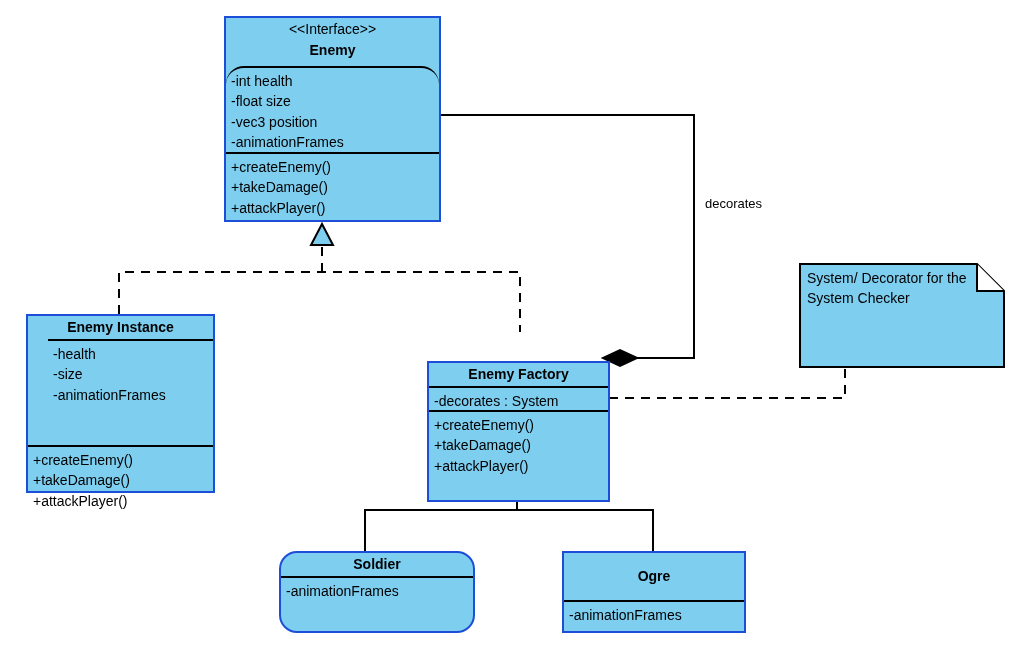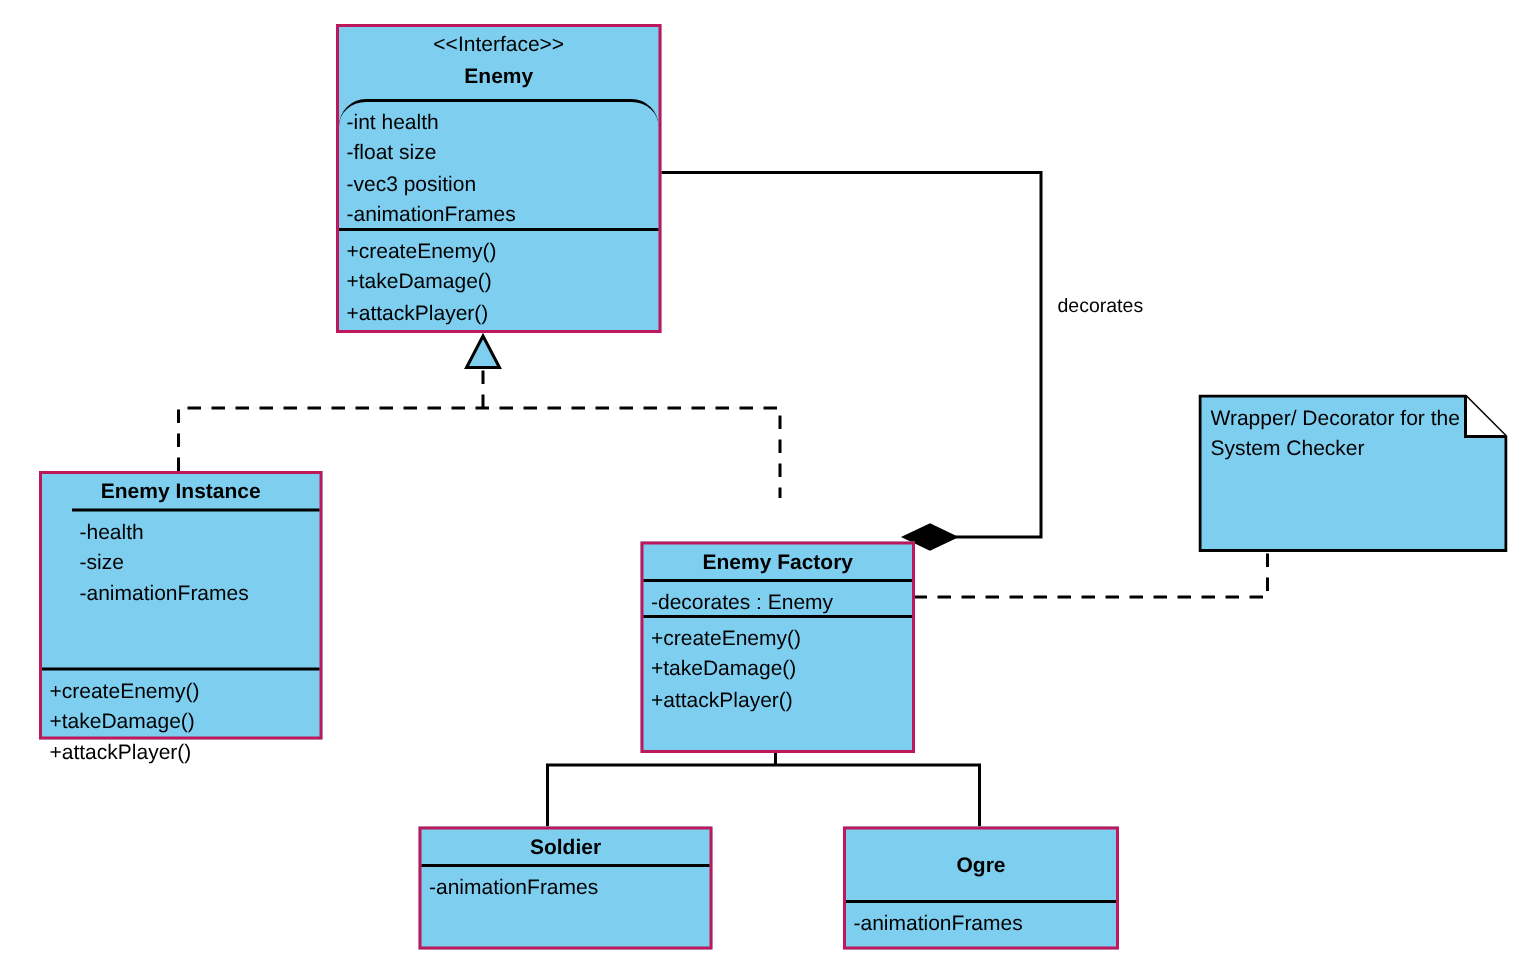--- a/index.html
+++ b/index.html
@@ -20,21 +20,21 @@
     position: absolute;
     left: 0;
     top: 0;
     width: 1024px;
     height: 650px;
   }
   .uml-box {
     position: absolute;
     box-sizing: border-box;
     background: #7ECEF0;
-    border: 2px solid #be185d;
+    border: 2px solid #1d4ed8;
     z-index: 5;
   }
   .uml-section {
     box-sizing: border-box;
     padding: 3px 5px 4px 5px;
   }
   .uml-section + .uml-section {
     border-top: 2px solid #000000;
   }
   .uml-title {
@@ -153,30 +153,30 @@
       <div class="uml-line">+takeDamage()</div>
       <div class="uml-line">+attackPlayer()</div>
     </div>
   </div>
 
   <div class="uml-box" style="left:427px; top:332px; width:183px; height:141px;margin-top:29px;">
     <div class="uml-section" style="padding:0;">
       <div class="uml-title">Enemy Factory</div>
     </div>
     <div class="uml-section" style="height:24px;">
-      <div class="uml-line">-decorates : Enemy</div>
+      <div class="uml-line">-decorates : System</div>
     </div>
     <div class="uml-section" style="height:69px;">
       <div class="uml-line">+createEnemy()</div>
       <div class="uml-line">+takeDamage()</div>
       <div class="uml-line">+attackPlayer()</div>
     </div>
   </div>
 
-  <div class="uml-box" style="left:279px; top:551px; width:196px; height:82px;">
+  <div class="uml-box" style="left:279px; top:551px; width:196px; height:82px;border-radius:18px;">
     <div class="uml-section" style="padding:0;">
       <div class="uml-title">Soldier</div>
     </div>
     <div class="uml-section" style="height:56px;">
       <div class="uml-line">-animationFrames</div>
     </div>
   </div>
 
   <div class="uml-box" style="left:562px; top:551px; width:184px; height:82px;">
     <div class="uml-section" style="padding:12px;">
@@ -185,16 +185,16 @@
     <div class="uml-section" style="height:56px;">
       <div class="uml-line">-animationFrames</div>
     </div>
   </div>
 
   <div class="note-box" style="left:799px; top:263px; width:206px; height:105px;">
     <svg width="206" height="105" viewBox="0 0 206 105" xmlns="http://www.w3.org/2000/svg">
       <path d="M 1 1 L 178 1 L 205 28 L 205 104 L 1 104 Z" fill="#7ECEF0" stroke="#000000" stroke-width="2"></path>
       <path d="M 178 1 L 178 28 L 205 28" fill="#FFFFFF" stroke="#000000" stroke-width="2"></path>
     </svg>
-    <div class="note-text" style="width:180px;">Wrapper/ Decorator for the System Checker</div>
+    <div class="note-text" style="width:180px;">System/ Decorator for the System Checker</div>
   </div>
 
 </div>
 
 </body></html>

